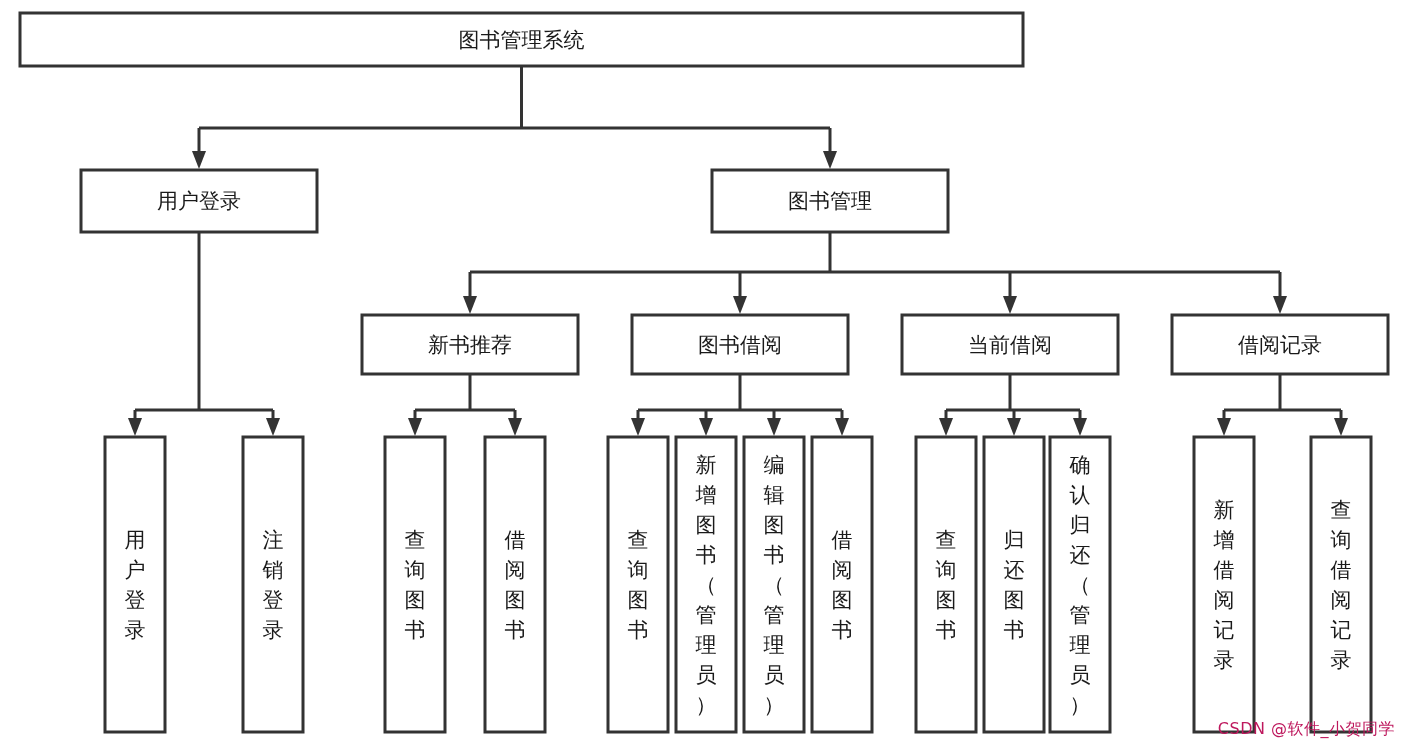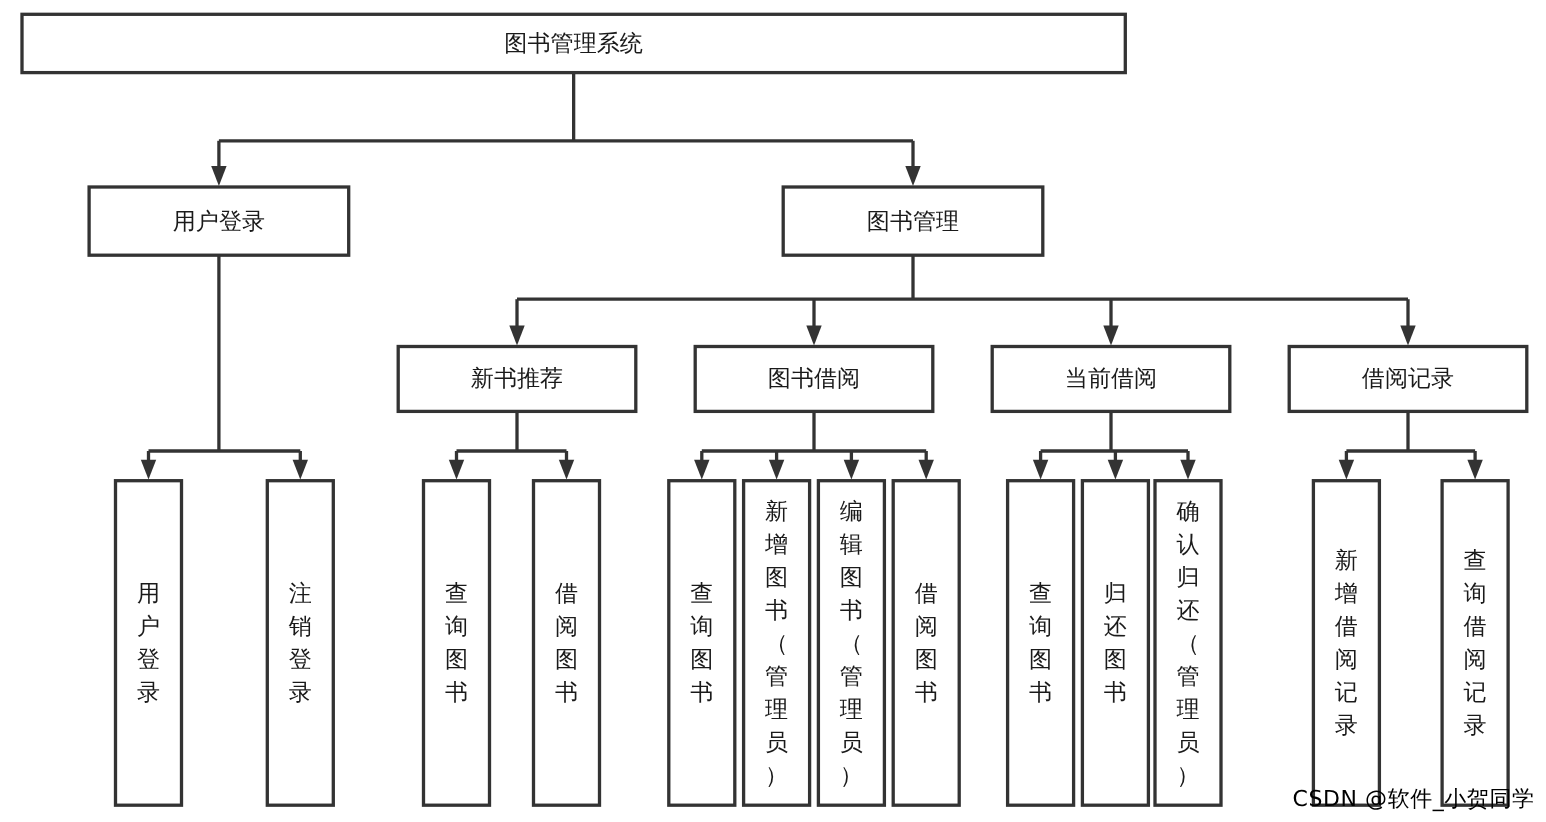--- a/index.html
+++ b/index.html
@@ -51,22 +51,22 @@
   }
   .arrow-head {
     fill: #333333;
     stroke: none;
   }
   .watermark {
     position: absolute;
     right: 10px;
     bottom: 7px;
     font-family: "DejaVu Sans", "Liberation Sans", sans-serif;
-    font-size: 20px;
-    color: #000000;
+    font-size: 16px;
+    color: #be185d;
     white-space: nowrap;
     letter-spacing: 0.5px;
   }
 </style>
 </head>
 <body>
 
 <div id="diagram-root">
   <svg class="diagram" viewBox="0 0 1405 747" xmlns="http://www.w3.org/2000/svg">
     <g id="connectors-layer">

